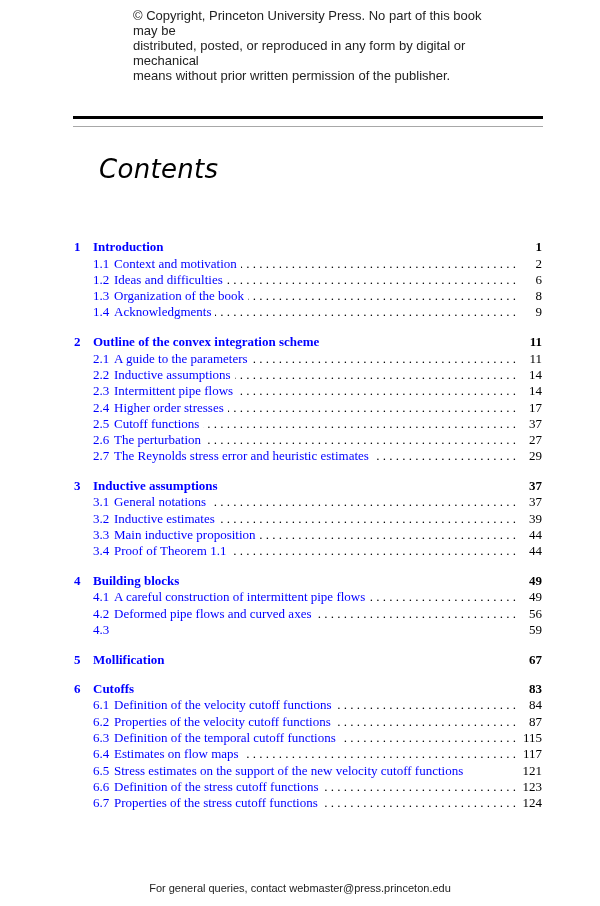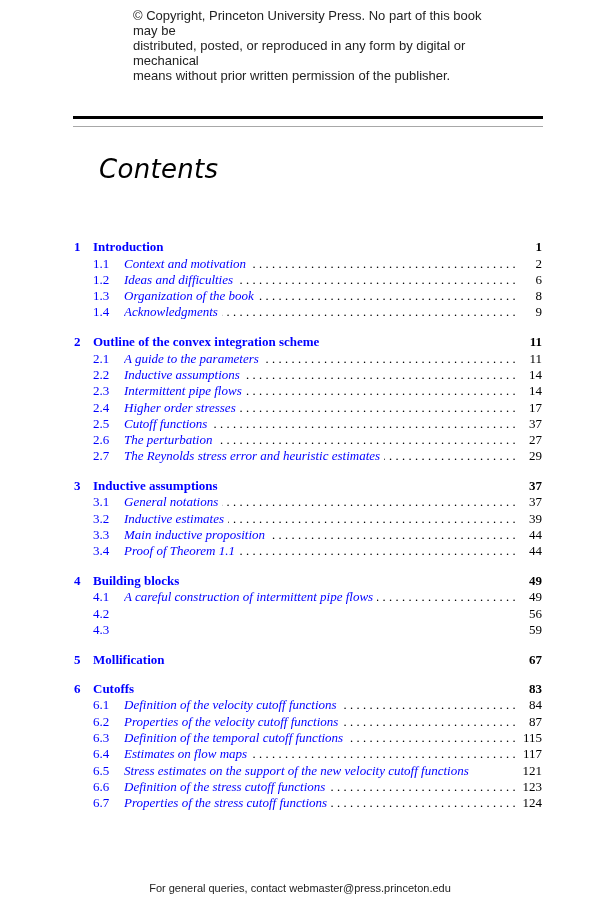--- a/index.html
+++ b/index.html
@@ -20,21 +20,21 @@
   .row {
     position: absolute; left: 74px; width: 468px; height: 16px;
     font-family: "Liberation Serif", "DejaVu Serif", serif; font-size: 13px;
     line-height: 16px; white-space: nowrap;
   }
   .chapter { font-weight: bold; }
   .ch-num { position: absolute; left: 0; color: #0000ff; text-decoration: none; }
   .ch-title { position: absolute; left: 19px; color: #0000ff; text-decoration: none; }
   .page { position: absolute; right: 0; color: #000; background: #fff; padding-left: 4px; }
   .sec-num { position: absolute; left: 19px; color: #0000ff; }
-  .sec-line { position: absolute; left: 50px; right: 0; overflow: hidden; font-style: italic; }
+  .sec-line { position: absolute; left: 40px; right: 0; overflow: hidden; }
   .sec-title { color: #0000ff; background: #fff; position: relative; z-index: 2; padding-right: 4px; }
   .dots {
     position: absolute; left: 0; right: 26px; top: 0;
     color: #000; text-align: right; letter-spacing: 0; z-index: 1;
     overflow: hidden; direction: rtl;
   }
   .footer {
     position: absolute; left: 0; width: 600px; top: 882px; text-align: center;
     font-family: "Liberation Sans", sans-serif; font-size: 11px; color: #222;
   }
@@ -153,21 +153,21 @@
     <a class="ch-title">Building blocks</a>
     <span class="page">49</span>
   </div>
   <div class="row" style="top:589px">
     <span class="sec-num">4.1</span>
     <div class="sec-line"><span class="sec-title">A careful construction of intermittent pipe flows</span><span class="dots">. . . . . . . . . . . . . . . . . . . . . . . . . . . . . . . . . . . . . . . . . . . . . . . . .</span></div>
     <span class="page">49</span>
   </div>
   <div class="row" style="top:606px">
     <span class="sec-num">4.2</span>
-    <div class="sec-line"><span class="dots">. . . . . . . . . . . . . . . . . . . . . . . . . . . . . . . . . . . . . . . . . . . . . . . . .</span></div>
+    <div class="sec-line"><span class="sec-title">Deformed pipe flows and curved axes</span><span class="dots">. . . . . . . . . . . . . . . . . . . . . . . . . . . . . . . . . . . . . . . . . . . . . . . . .</span></div>
     <span class="page">56</span>
   </div>
   <div class="row" style="top:622px">
     <span class="sec-num">4.3</span>
     <div class="sec-line"><span class="dots">. . . . . . . . . . . . . . . . . . . . . . . . . . . . . . . . . . . . . . . . . . . . . . . . .</span></div>
     <span class="page">59</span>
   </div>
 
   <div class="row chapter" style="top:652px">
     <a class="ch-num">5</a>

